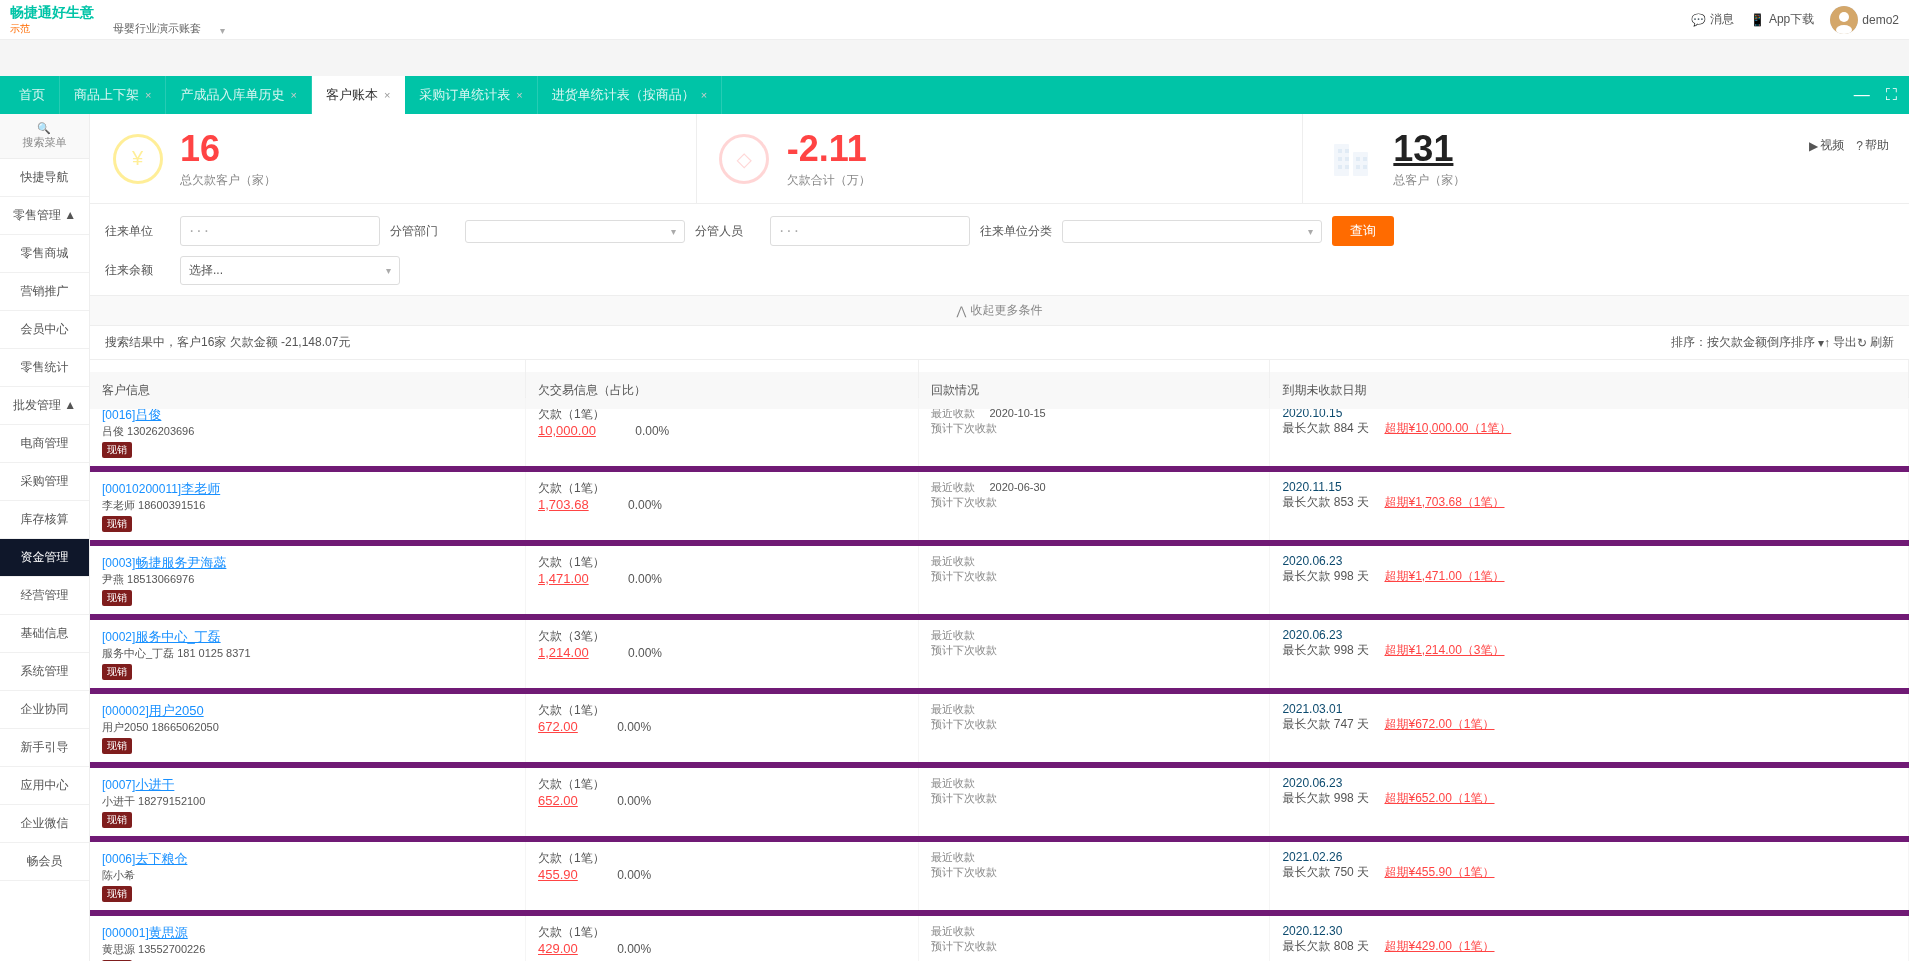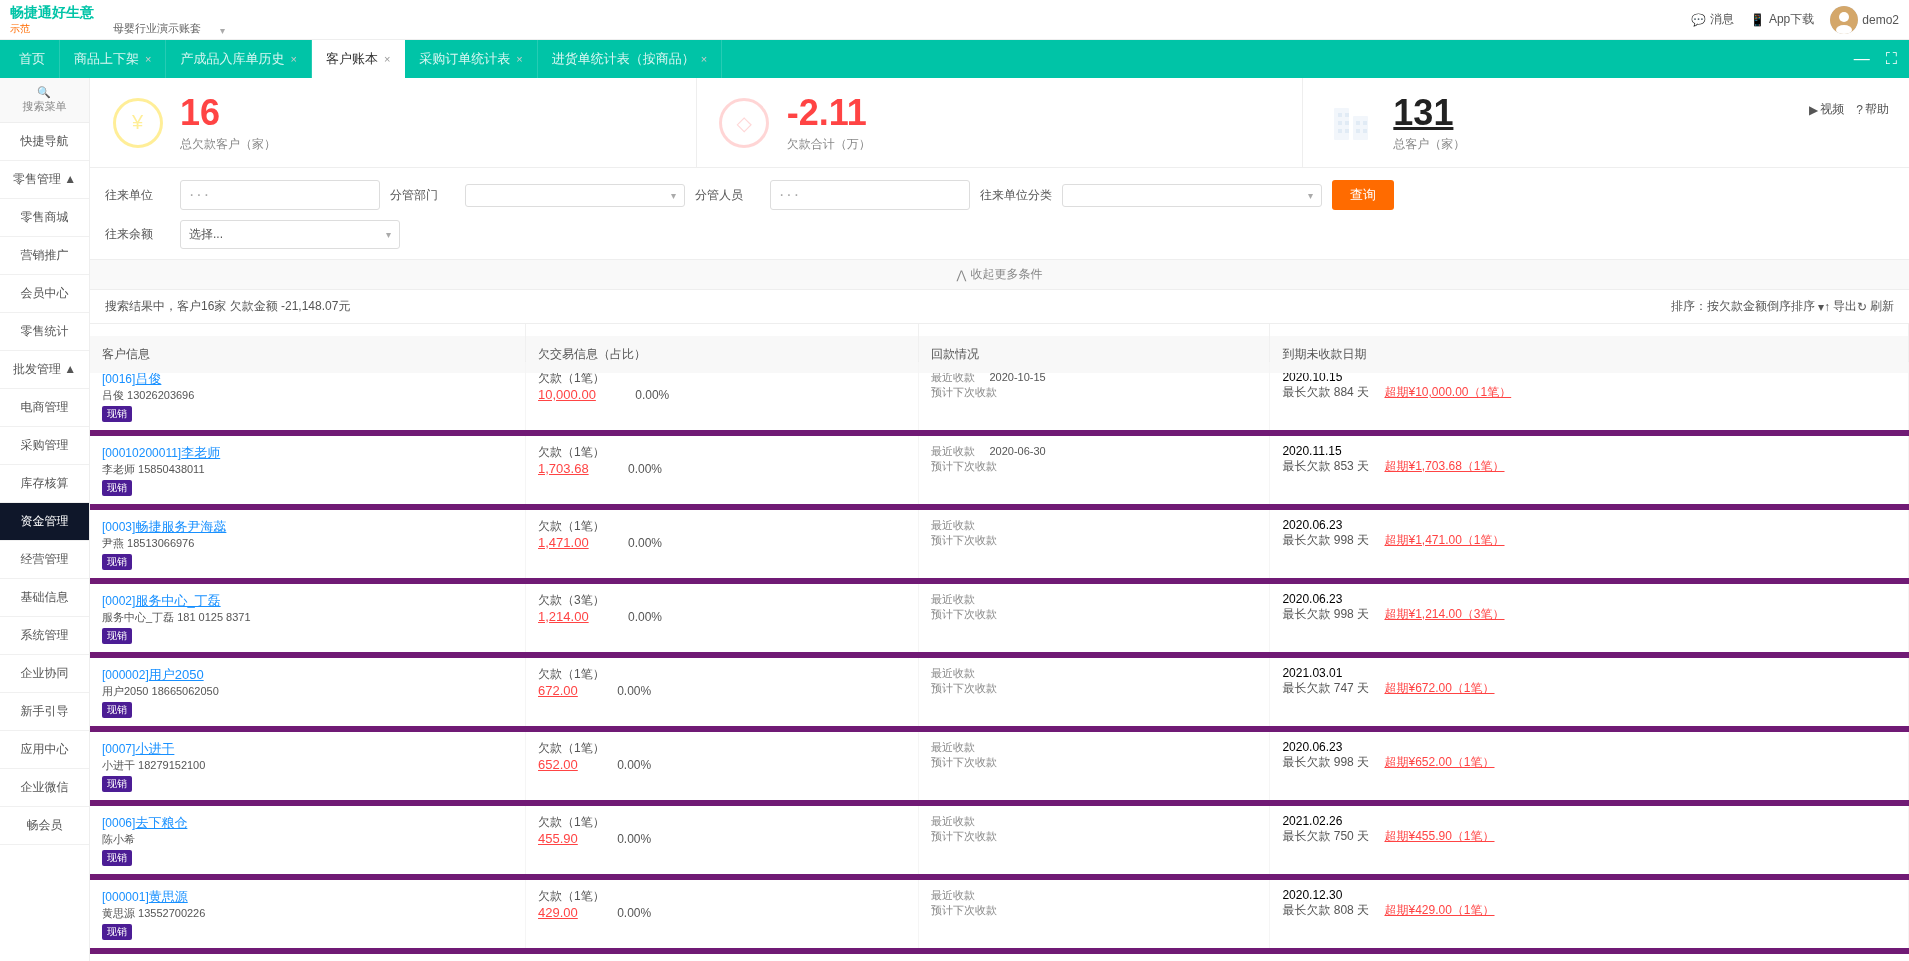--- a/index.html
+++ b/index.html
@@ -9,21 +9,21 @@
     .top-bar { display: flex; align-items: center; background: #fff; height: 40px; padding: 0 10px; border-bottom: 1px solid #eee; justify-content: space-between; }
     .top-bar-left { display: flex; align-items: flex-end; gap: 19px; }
     .logo-area { display: flex; flex-direction: column; align-items: flex-start; }
     .logo-text { font-size: 14px; color: #00c4a7; font-weight: bold; }
     .logo-sub { font-size: 10px; color: #ff6b00; }
     .brand-name { font-size: 11px; color: #666; }
     .top-bar-right { display: flex; align-items: center; gap: 16px; }
     .top-bar-action { display: flex; align-items: center; gap: 4px; font-size: 12px; color: #555; cursor: pointer; }
 
     
-    .tab-bar { display: flex; align-items: center; background: #00c4a7; height: 38px; padding: 0 0 0 5px; }
+    .tab-bar { display: flex; align-items: center; background: #00c4a7; height: 38px; padding: 0 0 0 5px; margin-top: 36px; }
     .tab { display: flex; align-items: center; padding: 0 14px; height: 38px; font-size: 13px; color: rgba(255,255,255,0.85); cursor: pointer; border-right: 1px solid rgba(255,255,255,0.15); gap: 4px; white-space: nowrap; }
     .tab.active { background: #fff; color: #333; }
     .tab .close-x { font-size: 11px; color: #ccc; margin-left: 2px; }
     .tab.active .close-x { color: #999; }
     .tab-bar-end { margin-left: auto; display: flex; gap: 8px; padding-right: 8px; }
     .tab-btn { color: #fff; font-size: 16px; cursor: pointer; padding: 0 4px; }
 
     
     .layout { display: flex; height: calc(100vh - 78px); }
 
@@ -69,29 +69,29 @@
 
     
     .table-container { flex: 1; overflow-y: auto; background: #fff; }
     table { width: 100%; border-collapse: collapse; }
     thead th { background: #f8f8f8; padding: 10px 12px; font-size: 12px; color: #555; font-weight: normal; text-align: left; border-bottom: 1px solid #eee; border-right: 1px solid #f0f0f0; position: sticky; top: 12px; z-index: 1; }
     tbody tr { border-bottom: 6px solid #701a75; }
     tbody td { padding: 8px 12px; font-size: 12px; vertical-align: top; border-right: 1px solid #f5f5f5; }
     .customer-name { color: #1890ff; cursor: pointer; font-size: 13px; }
     .customer-id { color: #1890ff; }
     .customer-phone { color: #555; font-size: 11px; }
-    .tag-green { background: #4c1d95; color: #fff; font-size: 10px; padding: 1px 5px; border-radius: 2px; display: inline-block; margin-top: 3px; }
+    .tag-green { background: #7f1d1d; color: #fff; font-size: 10px; padding: 1px 5px; border-radius: 2px; display: inline-block; margin-top: 3px; }
     .debt-count { color: #555; font-size: 12px; }
     .debt-amount { color: #ff4444; font-size: 13px; cursor: pointer; }
     .debt-percent { color: #555; font-size: 12px; margin-left: 8px; padding-left: 28px; }
     .collection-date { color: #555; font-size: 11px; }
     .collection-label { color: #888; font-size: 11px; }
     .overdue-days { color: #555; font-size: 12px; }
     .overdue-amount { color: #ff4444; font-size: 12px; cursor: pointer; }
-    .date-text { color: #000000; font-size: 12px; }
+    .date-text { color: #0c4a6e; font-size: 12px; }
 
     
     .avatar { width: 28px; height: 28px; border-radius: 50%; background: #ccc; display: flex; align-items: center; justify-content: center; overflow: hidden; }
 
     
     .chevron { font-size: 10px; color: #aaa; }
   </style>
 </head>
 <body>
 
@@ -372,21 +372,21 @@
       <div class="date-text">2020.10.15</div>
       <div>
         <span class="overdue-days">最长欠款 884 天　</span>
         <a class="overdue-amount" href="#">超期¥10,000.00（1笔）</a>
       </div>
     </td>
   </tr>
             <tr>
     <td>
       <div><span class="customer-id">[00010200011]</span><a class="customer-name" href="#">李老师</a></div>
-      <div class="customer-phone">李老师 15850438011</div>
+      <div class="customer-phone">李老师 18600391516</div>
       <span class="tag-green">现销</span>
     </td>
     <td>
       <div class="debt-count">欠款（1笔）</div>
       <div>
         <a class="debt-amount" href="#">1,703.68</a>
         <span class="debt-percent">0.00%</span>
       </div>
     </td>
     <td>

